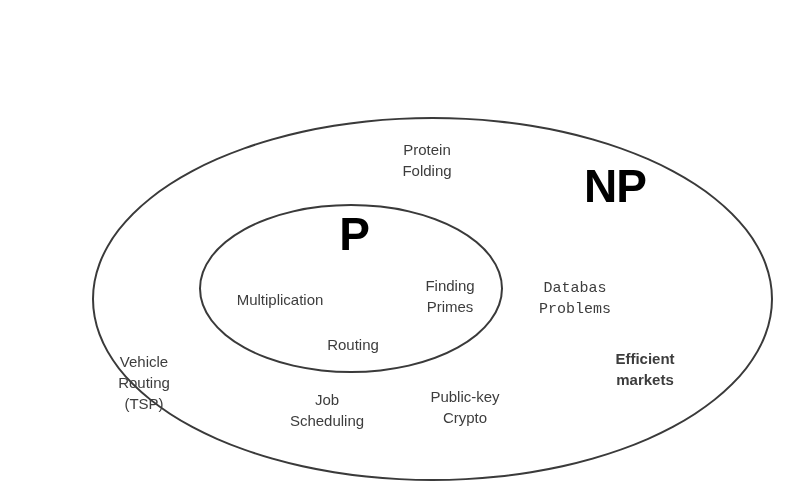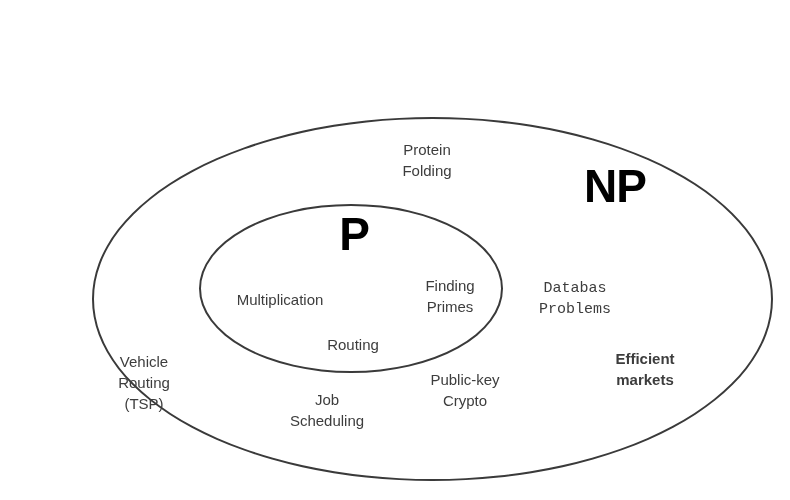--- a/index.html
+++ b/index.html
@@ -52,21 +52,21 @@
     line-height: 46px;
     letter-spacing: -1px;
   }
   .set-title-np { left: 615px; top: 163px; }
   .set-title-p  { left: 354px; top: 211px; }
 
   .lbl-protein-folding  { left: 427px; top: 139px; }
   .lbl-circuit-design   { left: 254px; top: 158px; }
   .lbl-vehicle-routing  { left: 144px; top: 307px; margin-top: 44px; }
   .lbl-job-scheduling   { left: 279px; top: 389px; margin-left: 48px; }
-  .lbl-public-key       { left: 465px; top: 369px; }
+  .lbl-public-key       { left: 465px; top: 386px; }
   .lbl-databas-problems { left: 575px; top: 278px; font-family: Liberation Mono, monospace; }
   .lbl-efficient-markets{ left: 645px; top: 348px; font-weight: bold; }
   .lbl-multiplication   { left: 280px; top: 289px; }
   .lbl-finding-primes   { left: 450px; top: 275px; }
   .lbl-sorting          { left: 353px; top: 334px; }
 </style>
 </head>
 <body>
 
 <div class="canvas">

